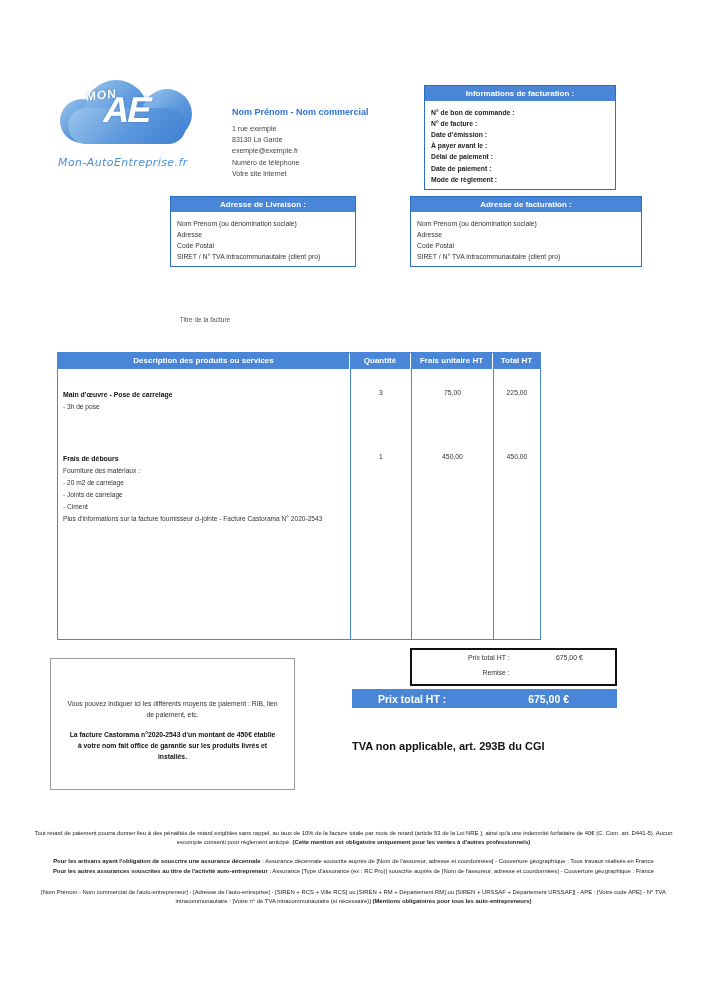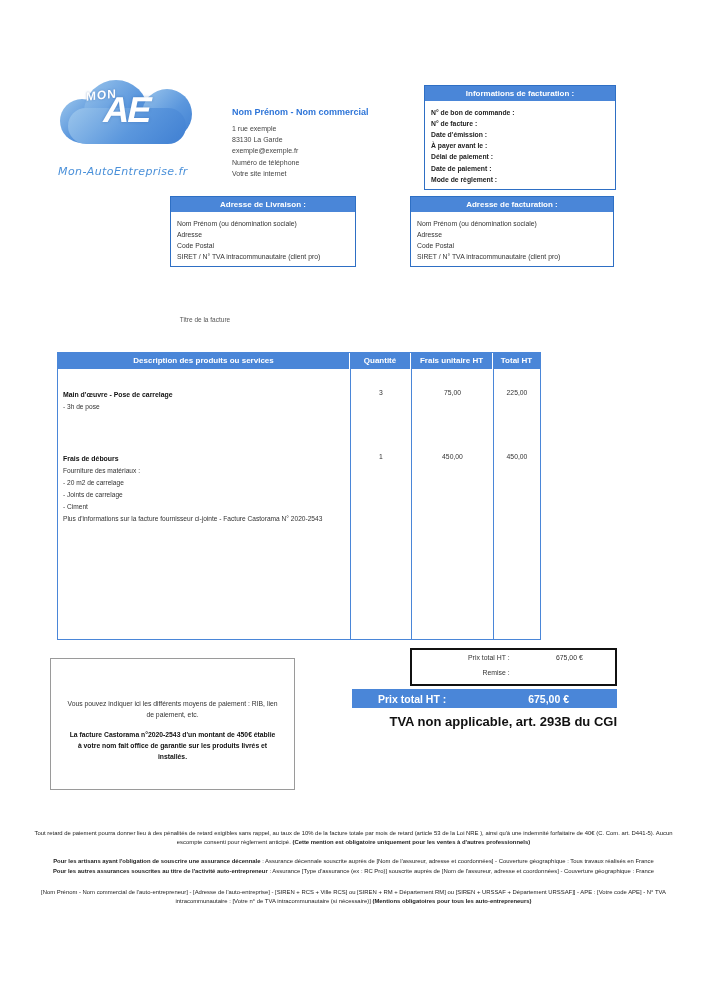--- a/index.html
+++ b/index.html
@@ -23,42 +23,42 @@
     position:absolute; left:26px; top:8px; transform:rotate(-6deg) skewX(-6deg);
     color:#fff; font-weight:bold; font-size:12px; letter-spacing:1px;
     text-shadow:0 0 2px rgba(40,90,160,.55);
   }
   .logo-ae {
     position:absolute; left:44px; top:12px; transform:skewX(-12deg);
     color:#fff; font-weight:bold; font-size:36px; line-height:1;
     text-shadow:0 0 3px rgba(40,90,160,.45); letter-spacing:-2px;
   }
   .logo-wordmark {
-    margin-top:21px; font-family:"DejaVu Sans", sans-serif; font-style:italic;
+    margin-top:12px; font-family:"DejaVu Sans", sans-serif; font-style:italic;
     color:#4a90d9; font-size:11px; letter-spacing:.4px; white-space:nowrap;
   }
 
   
   .seller { position:absolute; left:232px; top:86px; width:180px;margin-top:21px; }
   .seller-name { color:#2e75d8; font-weight:bold; font-size:9px; margin-bottom:6px; }
   .seller-line { font-size:7px; color:#454545; line-height:1.6; }
 
   
   .panel { position:absolute; border:1.5px solid #2e6fc4; background:#fff; }
   .panel-header {
     background:#4a86d8; color:#fff; font-weight:bold; font-size:8px;
     text-align:center; padding:2.5px 0 3px;
   }
   .panel-body { padding:6px 6px 4px; }
   .panel-line { font-size:6.8px; color:#333; line-height:1.65; white-space:nowrap; }
   .panel-line.strong { font-weight:bold; color:#222; }
 
   .billing-info { left:424px; top:85px; width:192px; }
   .delivery-address { left:170px; top:196px; width:186px; }
-  .billing-address  { left:410px; top:196px; width:204px; }
+  .billing-address  { left:410px; top:196px; width:232px; }
 
   
   .title-block { position:absolute; left:115px; top:312px; width:180px; }
   .invoice-title { color:#2e75d8; font-weight:bold; font-size:17px; letter-spacing:.3px; white-space:nowrap; }
   .invoice-subtitle { text-align:center; font-size:6.5px; color:#555; margin-top:4px; }
 
   
   .items-table { position:absolute; left:57px; top:352px; width:484px; height:288px;
                  border:1.5px solid #4a86d8; }
   .items-head { display:grid; grid-template-columns:292px 61px 82px 1fr;
@@ -81,22 +81,22 @@
                   border:2px solid #111; padding:4px 0 0; }
   .subtotal-row { display:grid; grid-template-columns:55% 45%; height:15px; }
   .subtotal-label { text-align:right; padding-right:14px; font-size:6.9px; color:#333; }
   .subtotal-value { text-align:center; font-size:6.9px; color:#333; }
 
   .grand-total-bar { position:absolute; left:352px; top:689px; width:265px; height:19px;
                      background:#4a86d8; display:flex; align-items:center;
                      justify-content:space-between; padding:0 48px 0 26px; }
   .grand-total-bar .lbl, .grand-total-bar .val {
     color:#fff; font-weight:bold; font-size:10.5px; }
-  .vat-note { position:absolute; left:352px; top:714px; width:265px; text-align:right;
-              font-size:13px; font-weight:bold; color:#111; }
+  .vat-note { position:absolute; left:352px; top:740px; width:265px; text-align:left;
+              font-size:11px; font-weight:bold; color:#111; }
 
   
   .payment-box { position:absolute; left:50px; top:658px; width:245px; height:132px;
                  border:1px solid #9a9a9a; padding:40px 16px 0; text-align:center; }
   .payment-line1 { font-size:6.8px; color:#333; line-height:1.6; }
   .payment-line2 { font-size:6.8px; color:#111; font-weight:bold; line-height:1.6;
                    margin-top:9px; }
 
   
   .footer { position:absolute; left:33px; top:829px; width:641px; text-align:center; }

